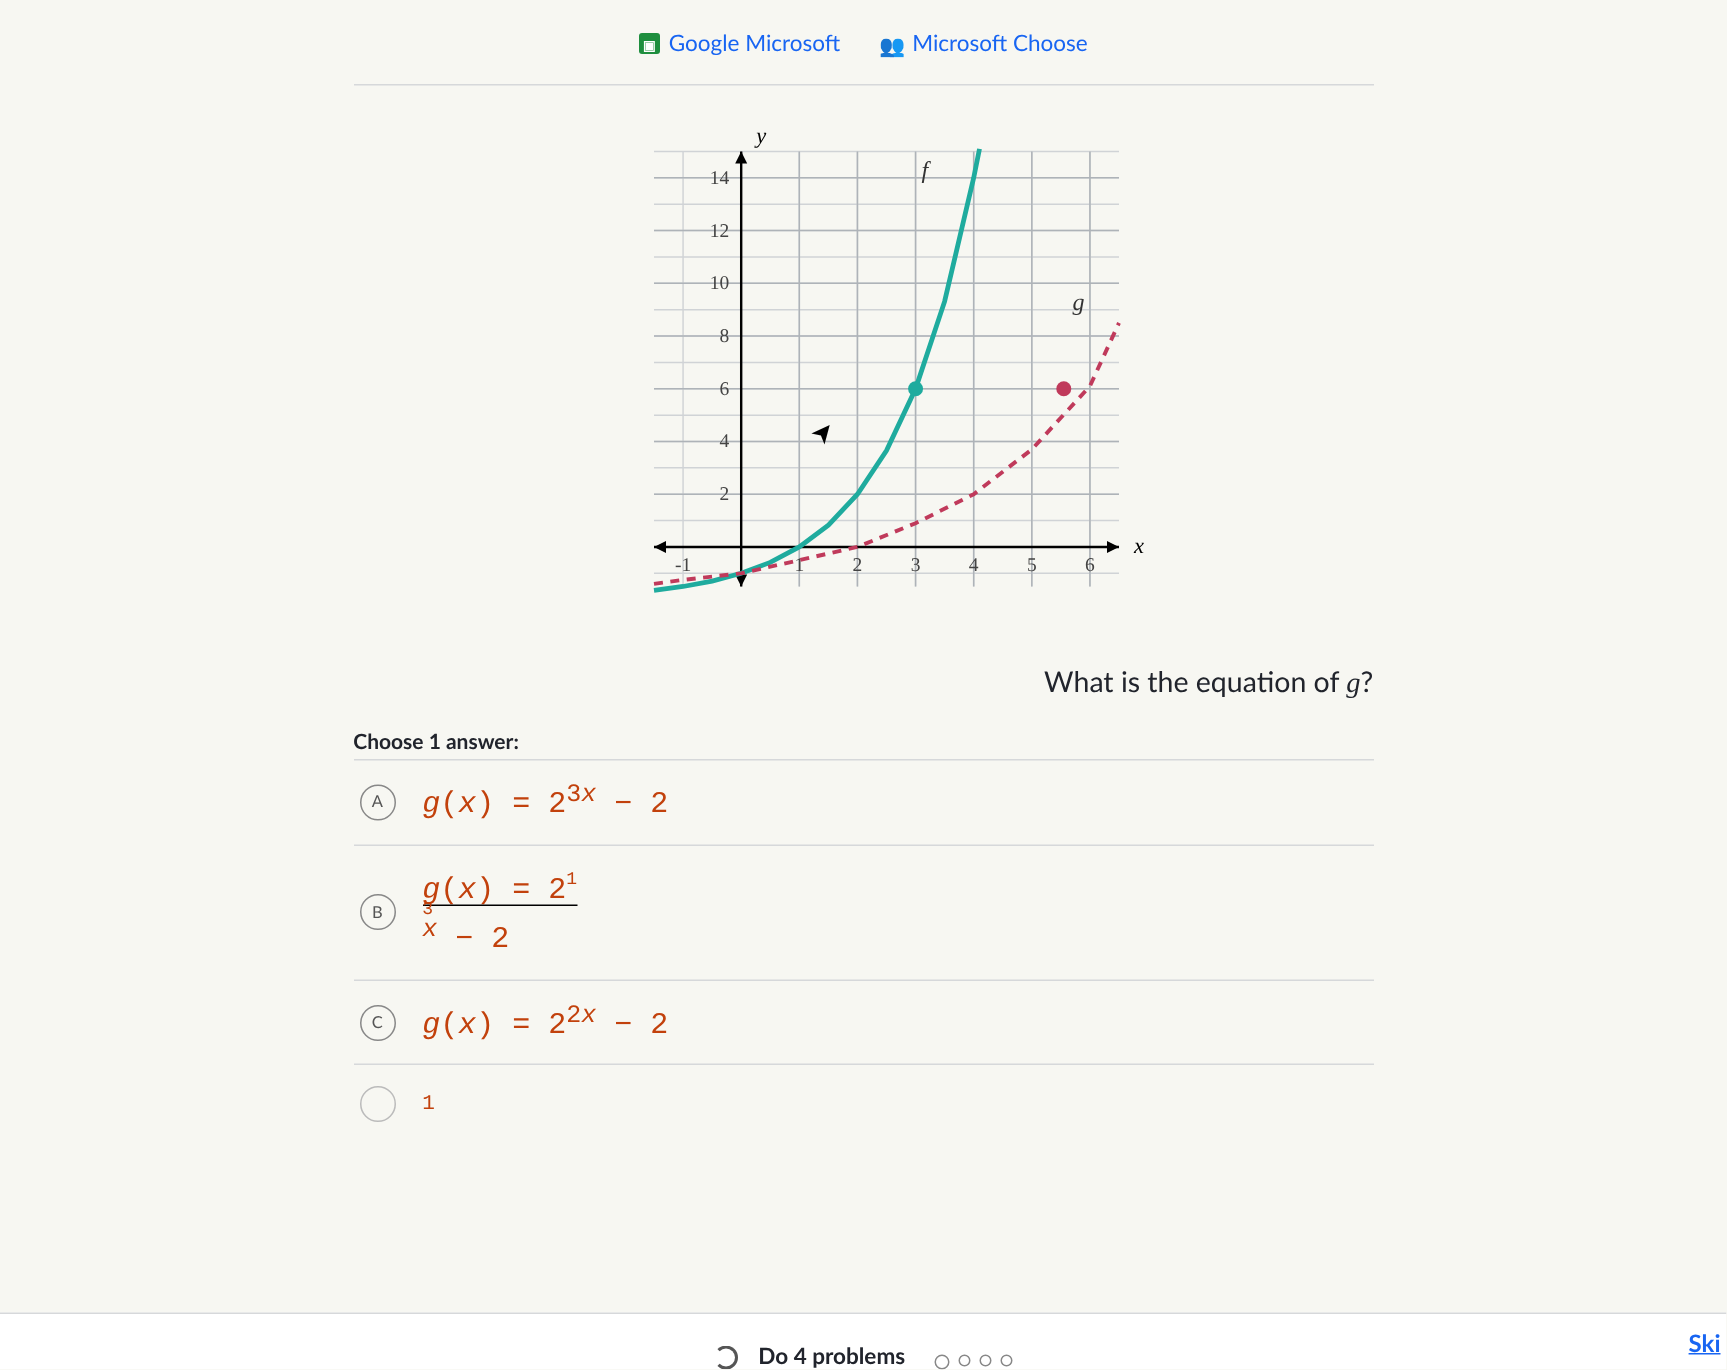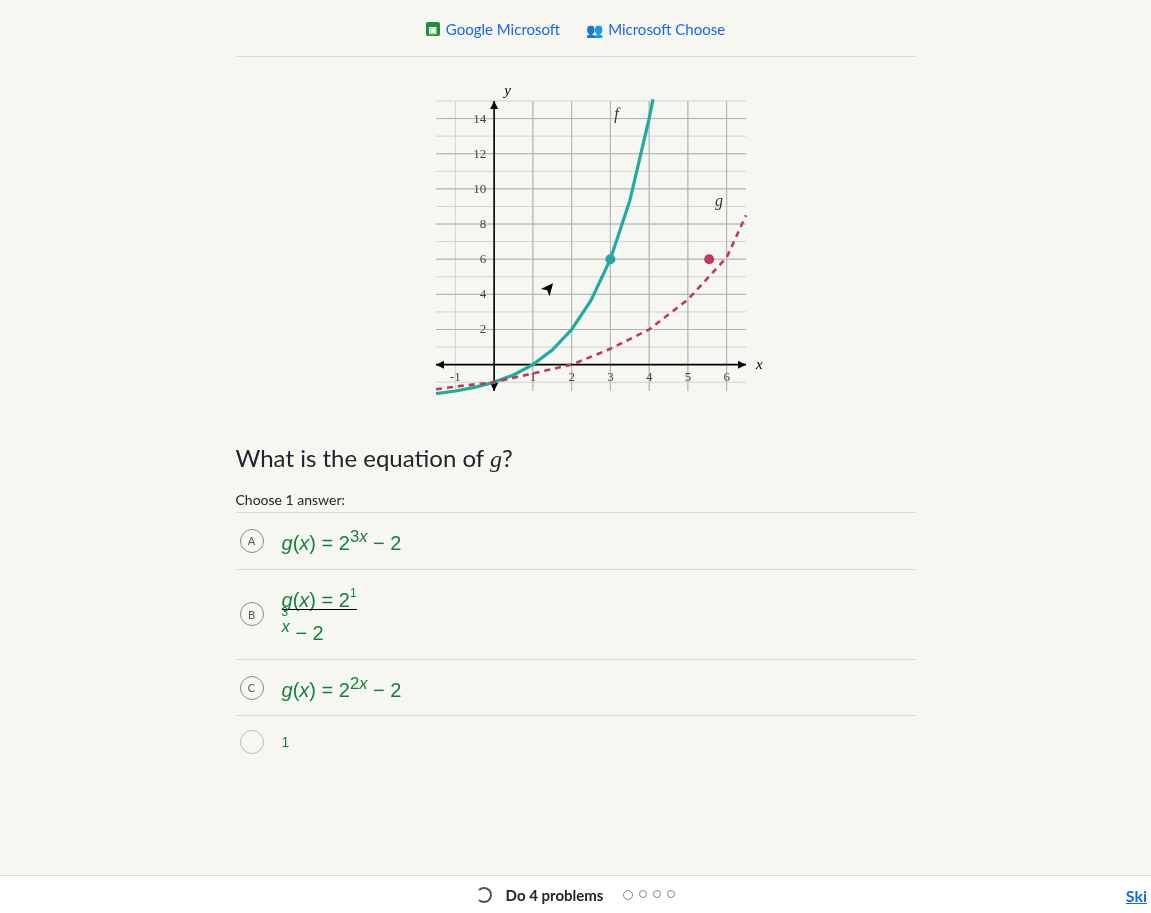--- a/index.html
+++ b/index.html
@@ -59,27 +59,28 @@
   .axis-label { font-style: italic; font-size: 15px; fill:#000; }
   .tick-label { font-size: 13px; fill:#444; }
   .grid line { stroke: #aeb3b8; stroke-width: 1; }
   .grid-minor line { stroke: #d0d3d6; stroke-width: 1; }
   .curve-f { stroke: #1fab9e; stroke-width: 3.2; fill: none; }
   .curve-g { stroke: #c03a5b; stroke-width: 2.6; fill: none; stroke-dasharray: 6 5; }
   .point-f { fill:#1fab9e; }
   .point-g { fill:#c03a5b; }
   .curve-label { font-style: italic; font-size: 16px; fill:#333; }
   .question {
-    font-size: 24px;
+    font-size: 19px;
     color: #21242c;
     margin-bottom: 18px;
+    text-align: right;
   }
   .choose {
     font-size: 14px;
-    font-weight: 400;
+    font-weight: 700;
     color: #21242c;
     margin-bottom: 4px;
   }
   .choices { }
   .choice {
     border-top: 1px solid #d6d8da;
     padding: 14px 8px 14px 4px;
     display: flex;
     align-items: center;
     gap: 18px;
@@ -88,32 +89,32 @@
   .choice:last-child { }
   .radio {
     width: 24px; height: 24px;
     border: 1.5px solid #888;
     border-radius: 50%;
     display: flex; align-items: center; justify-content: center;
     font-size: 11px; color: #555;
     flex-shrink: 0;
   }
   .choice-text {
-    font-family: Liberation Sans, sans-serif;
+    font-family: Liberation Mono, monospace;
     font-size: 20px;
-    color: #15803d;
+    color: #c2410c;
   }
   .footer-bar {
     position: absolute;
     bottom: 0; left: 0; right: 0;
     height: 38px;
     background: #fff;
     border-top: 1px solid #d6d8da;
     display: flex;
-    align-items: center;
+    align-items: flex-end;
     justify-content: center;
     gap: 14px;
     font-size: 15px;
     font-weight: 700;
     color: #21242c;
   }
   .footer-bar .refresh {
     width: 16px; height: 16px;
     border: 2px solid #555;
     border-left-color: transparent;

